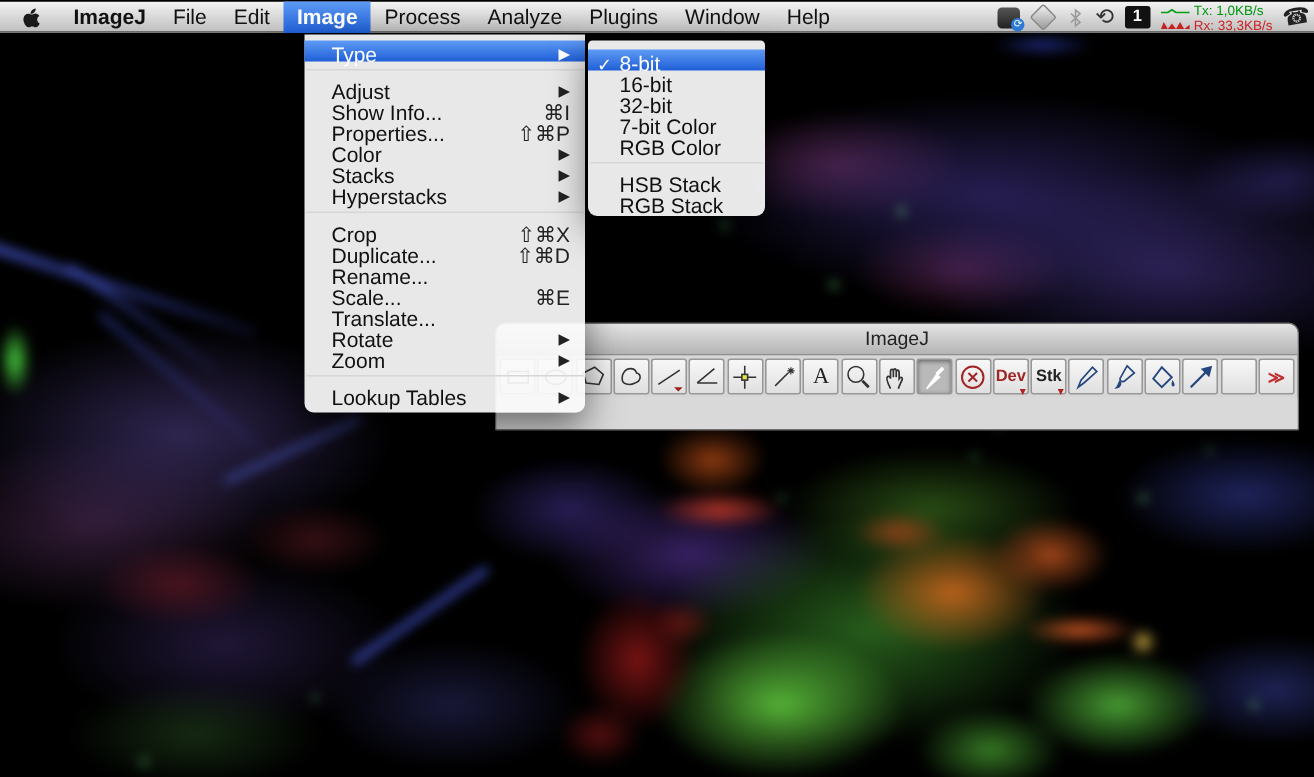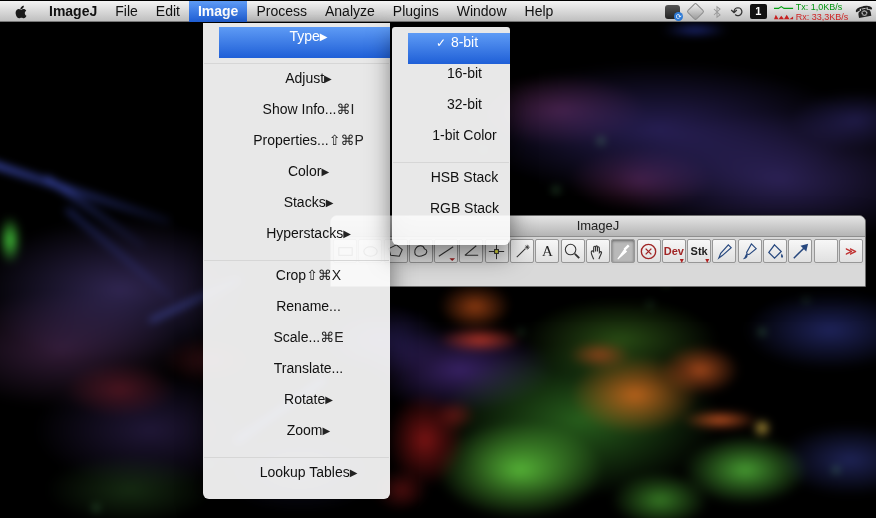--- a/index.html
+++ b/index.html
@@ -110,23 +110,23 @@
   .tlabel{font-size:11px;font-weight:bold;}
   .tA{font-family:"Liberation Serif",serif;font-size:15px;color:#222;}
   .tdrop{position:absolute;right:1px;bottom:-3px;font-size:8px;color:#b02020;}
   .ijstatus{position:absolute;left:0;right:0;bottom:0;height:21px;background:#d9d9d9;
     border-radius:0 0 1px 1px;}
 
   
   .panel{position:absolute;z-index:40;background:rgba(250,250,250,.93);
     box-shadow:0 10px 24px rgba(0,0,0,.5);font-size:14px;color:#111;}
   .mainmenu{left:203px;top:23px;width:187px;border-radius:0 0 6px 6px;padding-top:4px;padding-bottom:5px;}
-  .submenu{left:392px;top:27px;width:118px;border-radius:3px 3px 6px 6px;padding-top:6px;padding-bottom:15px;}
-  .menu-row{height:31px;line-height:19px;display:flex;justify-content:center;
-    padding:0 10px 0 18px;white-space:nowrap;margin-left:16px;}
+  .submenu{left:392px;top:27px;width:118px;border-radius:3px 3px 6px 6px;padding-top:6px;padding-bottom:2px;}
+  .menu-row{height:14px;line-height:19px;display:flex;justify-content:space-between;
+    padding:0 10px 0 18px;white-space:nowrap;}
   .submenu .menu-row{padding-left:6px;}
   .menu-row .check{display:inline-block;width:15px;font-size:12px;}
   .menu-row.sel{background:linear-gradient(#5e9bf5,#1f5fd7);color:#fff;}
   .menu-sep{height:11px;position:relative;}
   .menu-sep::after{content:"";position:absolute;left:1px;right:1px;top:5px;border-top:1px solid #d6d6d6;}
   .mright{color:#222;}
   .menu-row.sel .mright{color:#fff;}
   .mright.arr{font-size:10px;}
 </style>
 </head>
@@ -328,20 +328,24 @@
       <div class="menu-row">
         <span><span>Hyperstacks</span></span>
         <span class="mright arr">▶</span>
       </div>
       <div class="menu-sep"></div>
       <div class="menu-row">
         <span><span>Crop</span></span>
         <span class="mright">⇧⌘X</span>
       </div>
       <div class="menu-row">
+        <span><span>Duplicate...</span></span>
+        <span class="mright">⇧⌘D</span>
+      </div>
+      <div class="menu-row">
         <span><span>Rename...</span></span>
         <span class="mright"></span>
       </div>
       <div class="menu-row">
         <span><span>Scale...</span></span>
         <span class="mright">⌘E</span>
       </div>
       <div class="menu-row">
         <span><span>Translate...</span></span>
         <span class="mright"></span>
@@ -368,21 +372,25 @@
       </div>
       <div class="menu-row">
         <span><span class="check"></span><span>16-bit</span></span>
         <span class="mright"></span>
       </div>
       <div class="menu-row">
         <span><span class="check"></span><span>32-bit</span></span>
         <span class="mright"></span>
       </div>
       <div class="menu-row">
-        <span><span class="check"></span><span>1-bit Color</span></span>
+        <span><span class="check"></span><span>7-bit Color</span></span>
+        <span class="mright"></span>
+      </div>
+      <div class="menu-row">
+        <span><span class="check"></span><span>RGB Color</span></span>
         <span class="mright"></span>
       </div>
       <div class="menu-sep"></div>
       <div class="menu-row">
         <span><span class="check"></span><span>HSB Stack</span></span>
         <span class="mright"></span>
       </div>
       <div class="menu-row">
         <span><span class="check"></span><span>RGB Stack</span></span>
         <span class="mright"></span>

